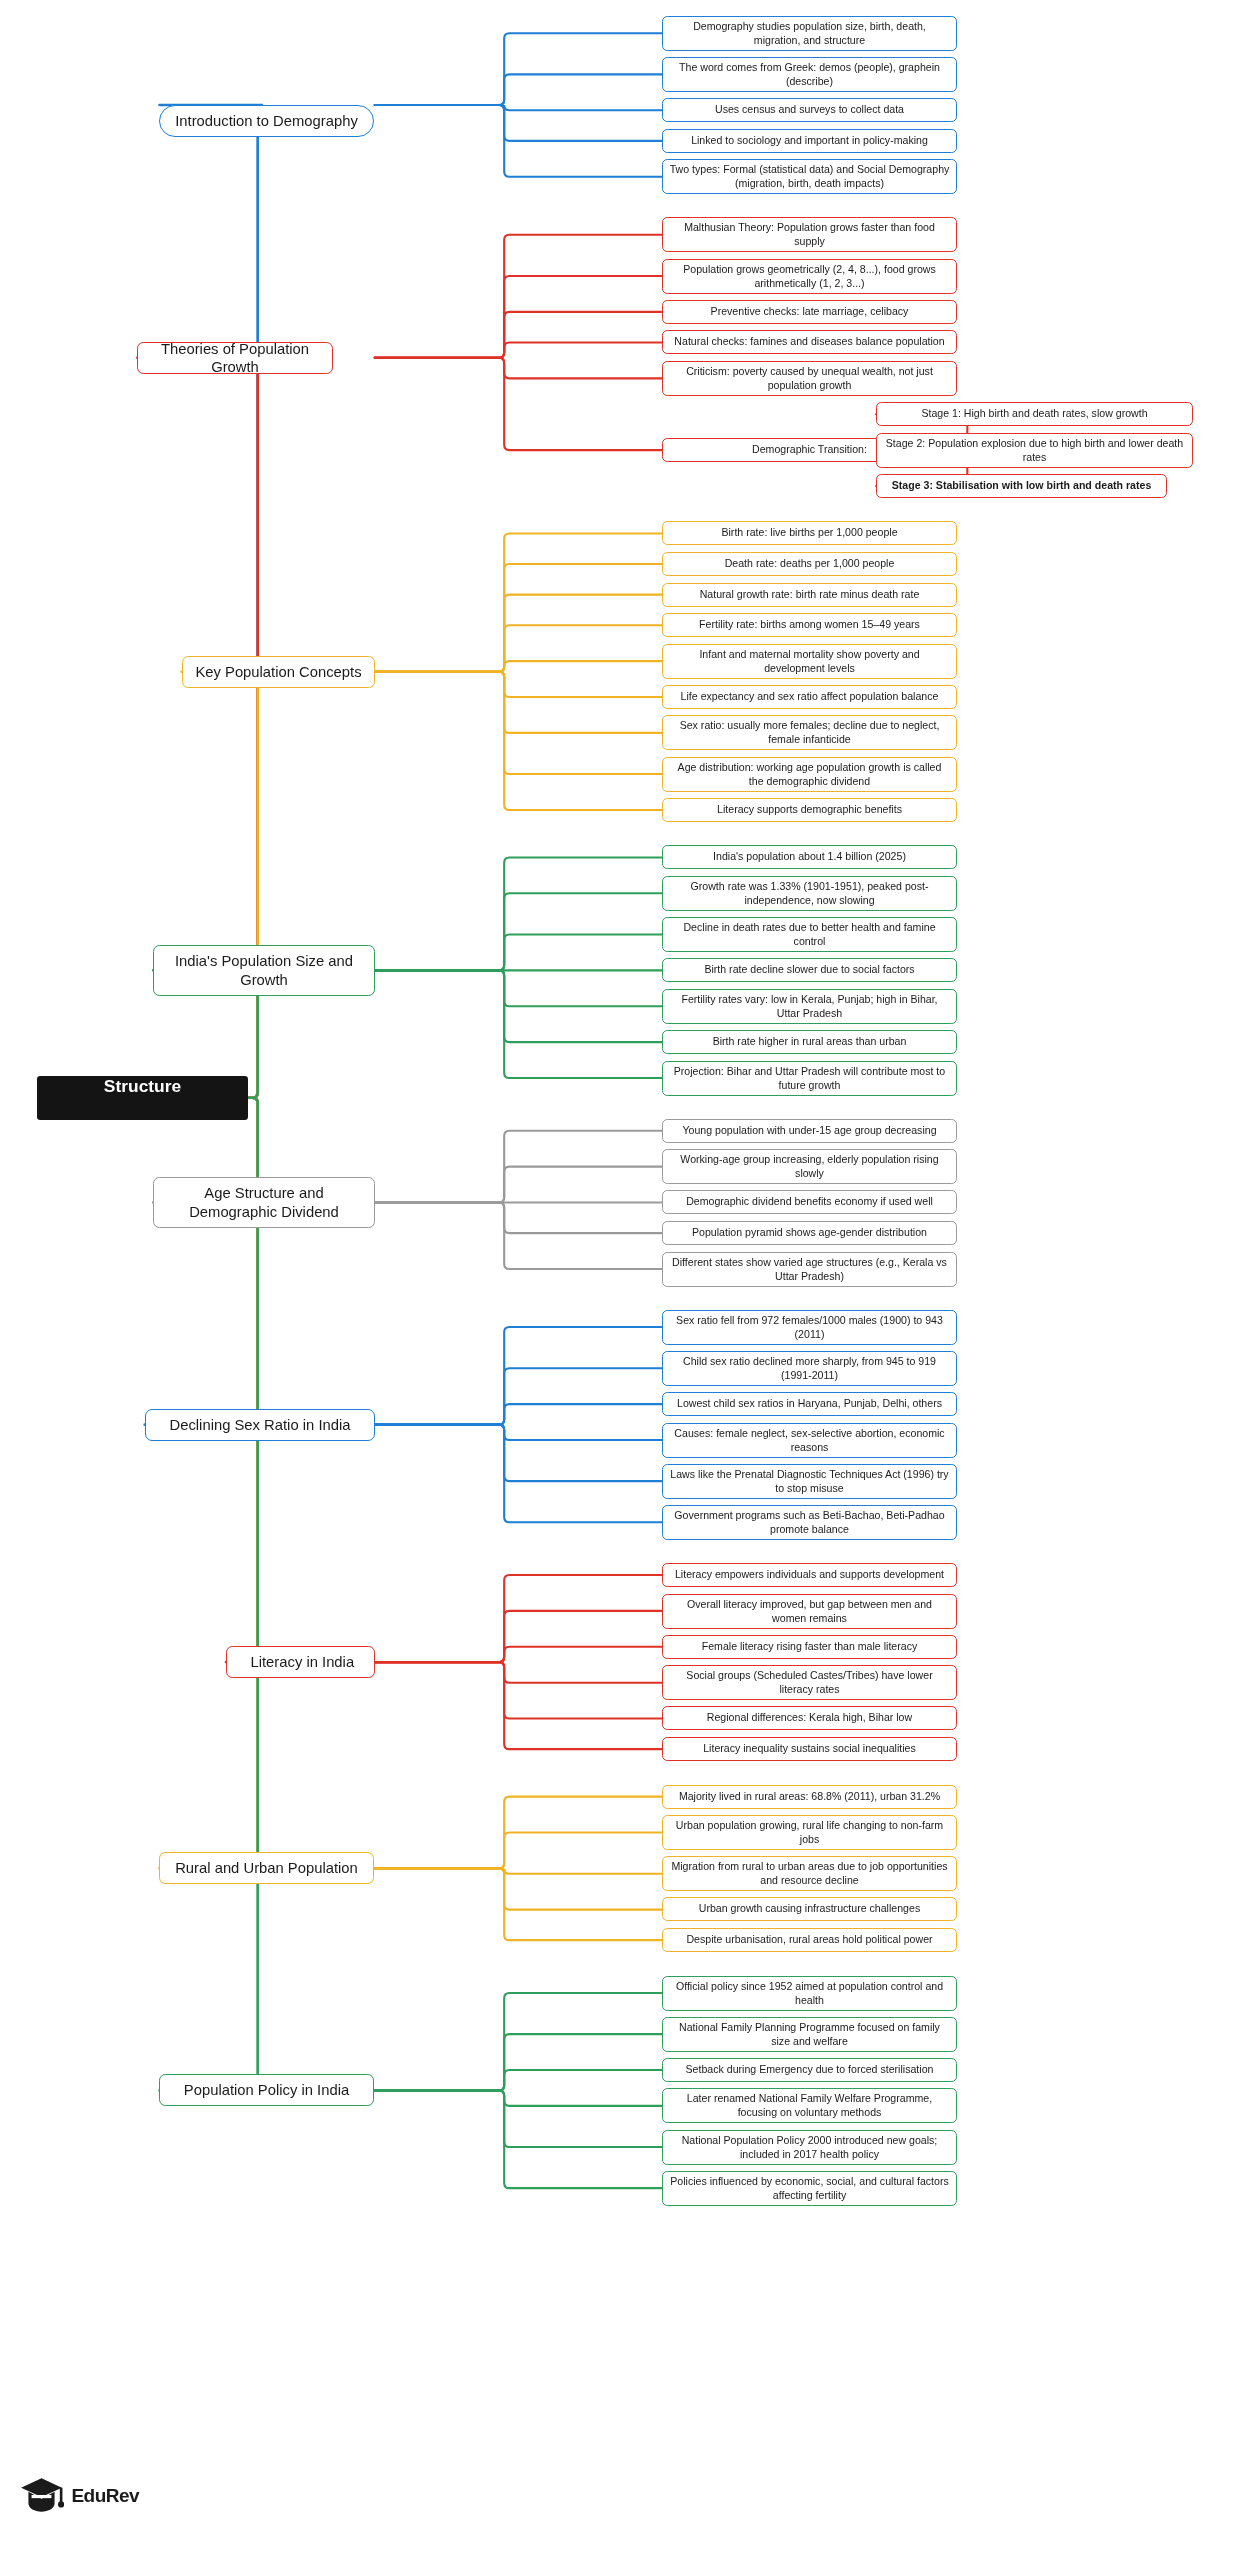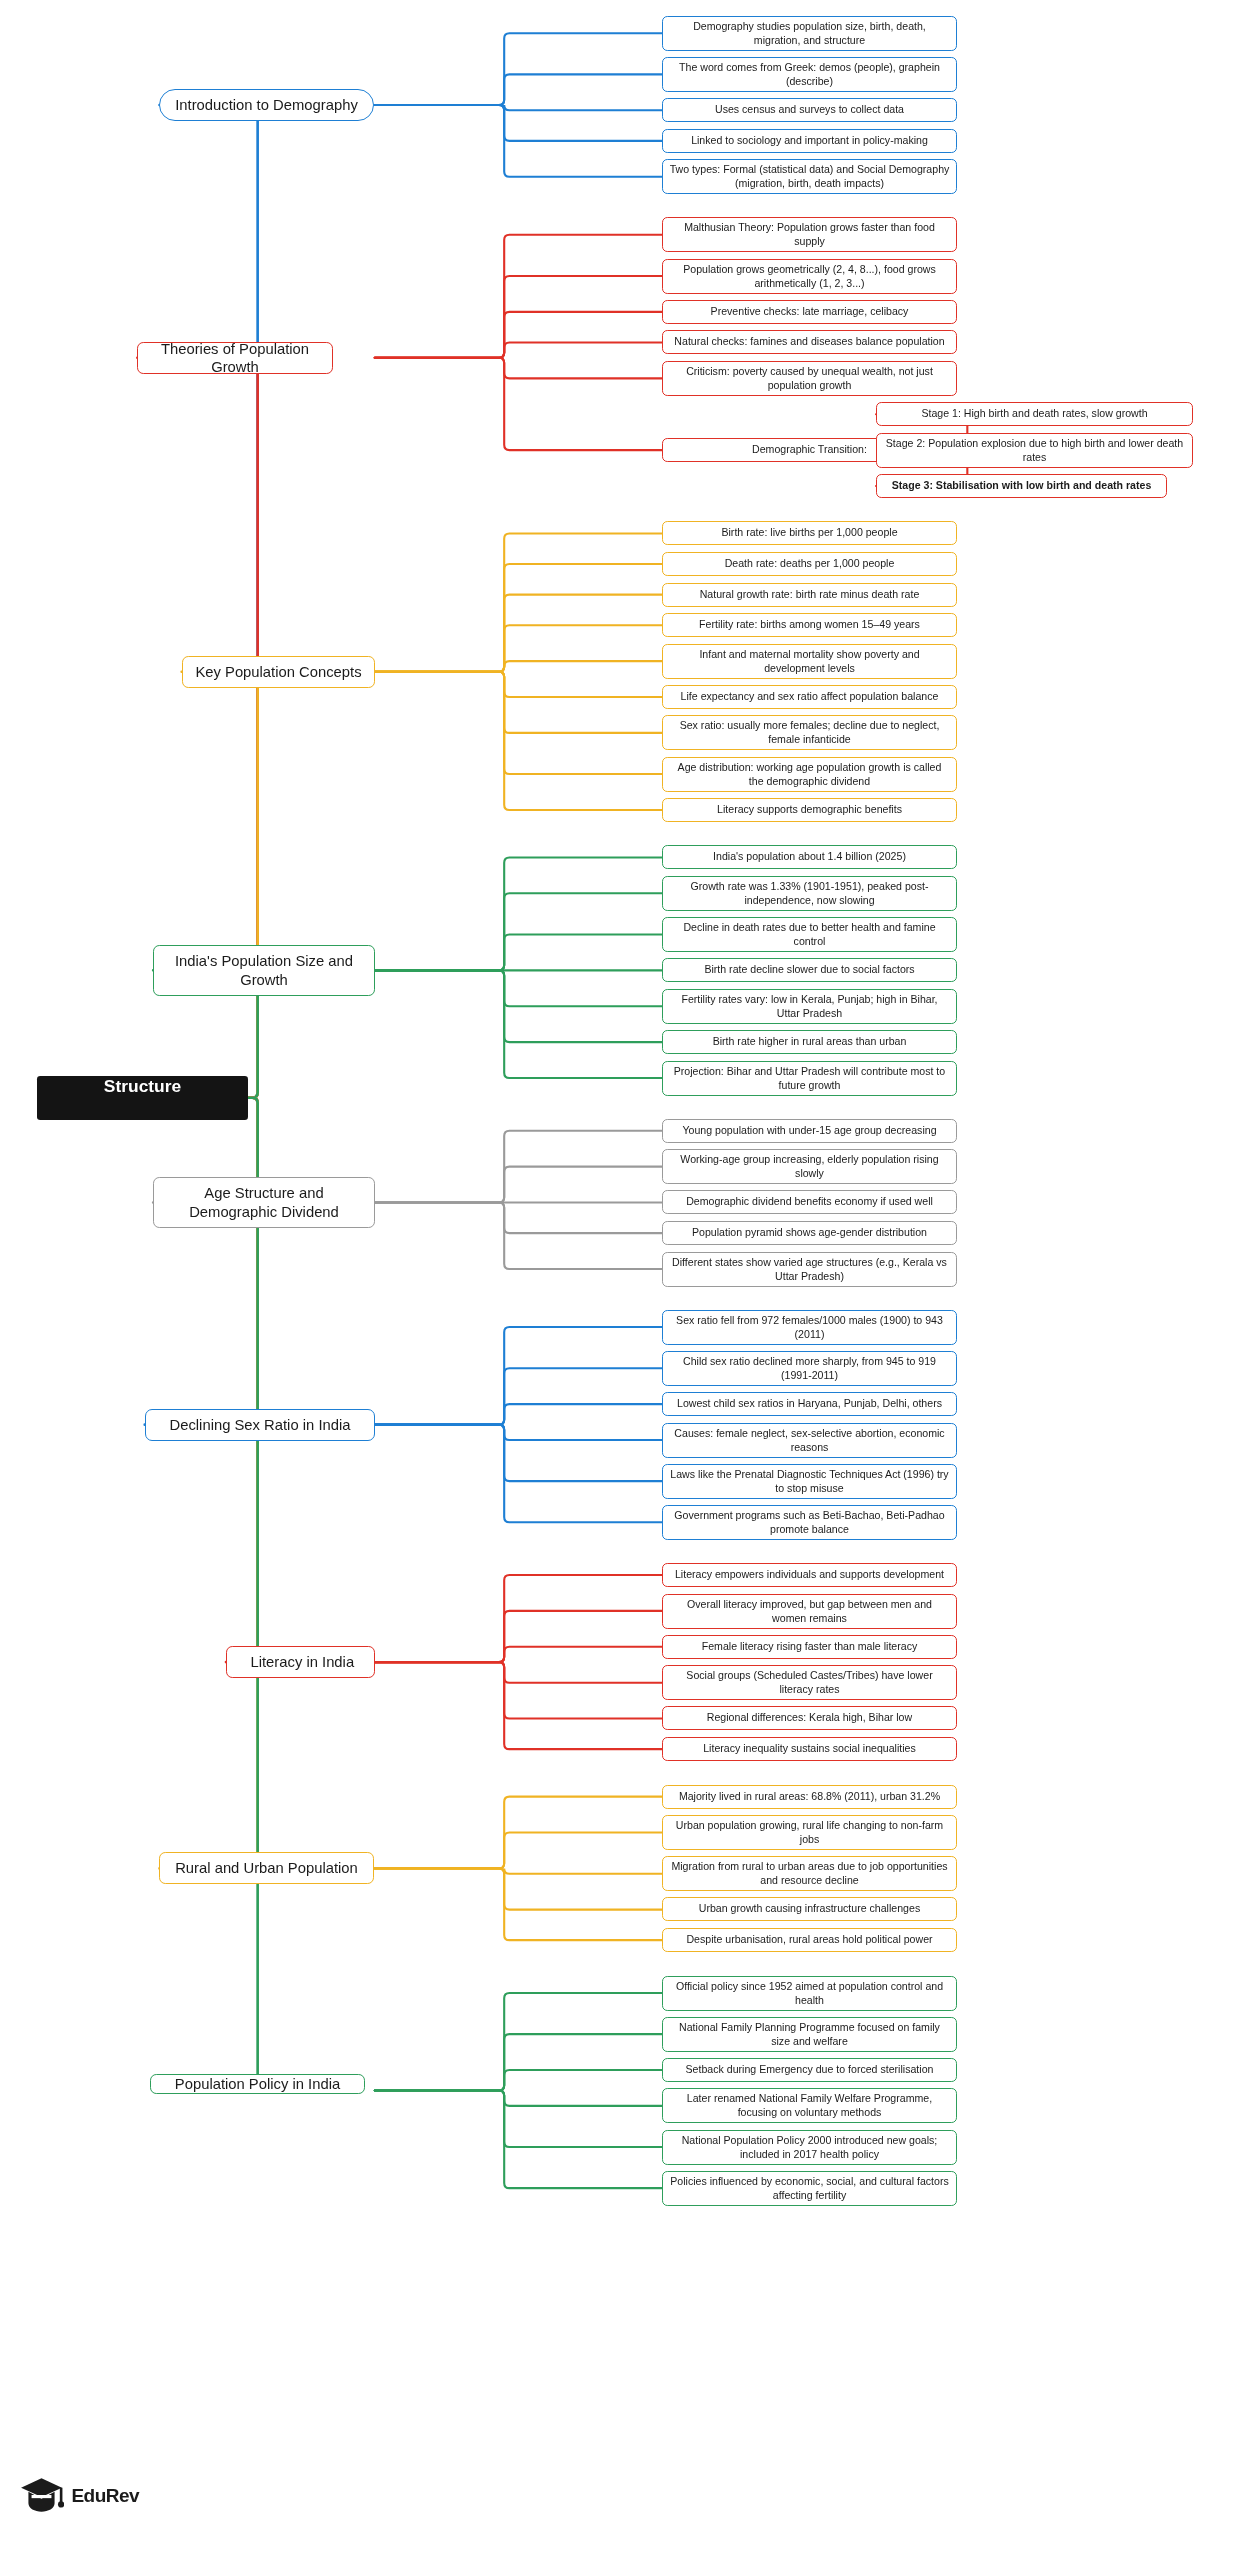--- a/index.html
+++ b/index.html
@@ -150,21 +150,21 @@
       <path d="M 710 3962 H 945.25 Q 955.25 3962 955.25 3952 V 3933 Q 955.25 3923 965.25 3923 H 1255" fill="none" stroke="#2E9E5B" stroke-width="4" stroke-linecap="round"></path>
       <path d="M 710 3962 H 945.25 Q 955.25 3962 955.25 3972 V 3981 Q 955.25 3991 965.25 3991 H 1255" fill="none" stroke="#2E9E5B" stroke-width="4" stroke-linecap="round"></path>
       <path d="M 710 3962 H 945.25 Q 955.25 3962 955.25 3972 V 4059 Q 955.25 4069 965.25 4069 H 1255" fill="none" stroke="#2E9E5B" stroke-width="4" stroke-linecap="round"></path>
       <path d="M 710 3962 H 945.25 Q 955.25 3962 955.25 3972 V 4137 Q 955.25 4147 965.25 4147 H 1255" fill="none" stroke="#2E9E5B" stroke-width="4" stroke-linecap="round"></path>
     </svg>
 <div class="node root-node" style="left: 37px; top: 1076px; width: 211px; height: 44px; border-color: rgb(20, 20, 20); display: flex; flex-direction: column;">
       <span>The Demographic Structure</span>
       <br>
       <span>of the Indian Society</span>
     </div>
-    <div class="node branch" style="left: 159px; top: 89px; width: 215px; height: 32px; border-color: rgb(30, 127, 212); border-radius: 16px;">Introduction to Demography</div>
+    <div class="node branch" style="left: 159px; top: 105px; width: 215px; height: 32px; border-color: rgb(30, 127, 212); border-radius: 16px;">Introduction to Demography</div>
     <div class="node leaf" style="left: 662px; top: 16px; width: 295px; height: 35px; border-color: rgb(30, 127, 212);">Demography studies population size, birth, death, migration, and structure</div>
     <div class="node leaf" style="left: 662px; top: 57px; width: 295px; height: 35px; border-color: rgb(30, 127, 212);">The word comes from Greek: demos (people), graphein (describe)</div>
     <div class="node leaf" style="left: 662px; top: 98px; width: 295px; height: 24px; border-color: rgb(30, 127, 212);">Uses census and surveys to collect data</div>
     <div class="node leaf" style="left: 662px; top: 129px; width: 295px; height: 24px; border-color: rgb(30, 127, 212);">Linked to sociology and important in policy-making</div>
     <div class="node leaf" style="left: 662px; top: 159px; width: 295px; height: 35px; border-color: rgb(30, 127, 212);">Two types: Formal (statistical data) and Social Demography (migration, birth, death impacts)</div>
     <div class="node branch" style="left: 137px; top: 342px; width: 196px; height: 32px; border-color: rgb(224, 49, 39);">Theories of Population Growth</div>
     <div class="node leaf" style="left: 662px; top: 217px; width: 295px; height: 35px; border-color: rgb(224, 49, 39);">Malthusian Theory: Population grows faster than food supply</div>
     <div class="node leaf" style="left: 662px; top: 259px; width: 295px; height: 35px; border-color: rgb(224, 49, 39);">Population grows geometrically (2, 4, 8...), food grows arithmetically (1, 2, 3...)</div>
     <div class="node leaf" style="left: 662px; top: 300px; width: 295px; height: 24px; border-color: rgb(224, 49, 39);">Preventive checks: late marriage, celibacy</div>
     <div class="node leaf" style="left: 662px; top: 330px; width: 295px; height: 24px; border-color: rgb(224, 49, 39);">Natural checks: famines and diseases balance population</div>
@@ -210,21 +210,21 @@
     <div class="node leaf" style="left: 662px; top: 1635px; width: 295px; height: 24px; border-color: rgb(224, 49, 39);">Female literacy rising faster than male literacy</div>
     <div class="node leaf" style="left: 662px; top: 1665px; width: 295px; height: 35px; border-color: rgb(224, 49, 39);">Social groups (Scheduled Castes/Tribes) have lower literacy rates</div>
     <div class="node leaf" style="left: 662px; top: 1706px; width: 295px; height: 24px; border-color: rgb(224, 49, 39);">Regional differences: Kerala high, Bihar low</div>
     <div class="node leaf" style="left: 662px; top: 1737px; width: 295px; height: 24px; border-color: rgb(224, 49, 39);">Literacy inequality sustains social inequalities</div>
     <div class="node branch" style="left: 159px; top: 1852px; width: 215px; height: 32px; border-color: rgb(240, 179, 35);">Rural and Urban Population</div>
     <div class="node leaf" style="left: 662px; top: 1785px; width: 295px; height: 24px; border-color: rgb(240, 179, 35);">Majority lived in rural areas: 68.8% (2011), urban 31.2%</div>
     <div class="node leaf" style="left: 662px; top: 1815px; width: 295px; height: 35px; border-color: rgb(240, 179, 35);">Urban population growing, rural life changing to non-farm jobs</div>
     <div class="node leaf" style="left: 662px; top: 1856px; width: 295px; height: 35px; border-color: rgb(240, 179, 35);">Migration from rural to urban areas due to job opportunities and resource decline</div>
     <div class="node leaf" style="left: 662px; top: 1897px; width: 295px; height: 24px; border-color: rgb(240, 179, 35);">Urban growth causing infrastructure challenges</div>
     <div class="node leaf" style="left: 662px; top: 1928px; width: 295px; height: 24px; border-color: rgb(240, 179, 35);">Despite urbanisation, rural areas hold political power</div>
-    <div class="node branch" style="left: 150px; top: 2074px; width: 215px; height: 20px; border-color: rgb(46, 158, 91);">Population Policy in India</div>
+    <div class="node branch" style="left: 159px; top: 2074px; width: 215px; height: 32px; border-color: rgb(46, 158, 91);">Population Policy in India</div>
     <div class="node leaf" style="left: 662px; top: 1976px; width: 295px; height: 35px; border-color: rgb(46, 158, 91);">Official policy since 1952 aimed at population control and health</div>
     <div class="node leaf" style="left: 662px; top: 2017px; width: 295px; height: 35px; border-color: rgb(46, 158, 91);">National Family Planning Programme focused on family size and welfare</div>
     <div class="node leaf" style="left: 662px; top: 2058px; width: 295px; height: 24px; border-color: rgb(46, 158, 91);">Setback during Emergency due to forced sterilisation</div>
     <div class="node leaf" style="left: 662px; top: 2088px; width: 295px; height: 35px; border-color: rgb(46, 158, 91);">Later renamed National Family Welfare Programme, focusing on voluntary methods</div>
     <div class="node leaf" style="left: 662px; top: 2130px; width: 295px; height: 35px; border-color: rgb(46, 158, 91);">National Population Policy 2000 introduced new goals; included in 2017 health policy</div>
     <div class="node leaf" style="left: 662px; top: 2171px; width: 295px; height: 35px; border-color: rgb(46, 158, 91);">Policies influenced by economic, social, and cultural factors affecting fertility</div>
   </div>
 
 <div class="logo">
   <span>

